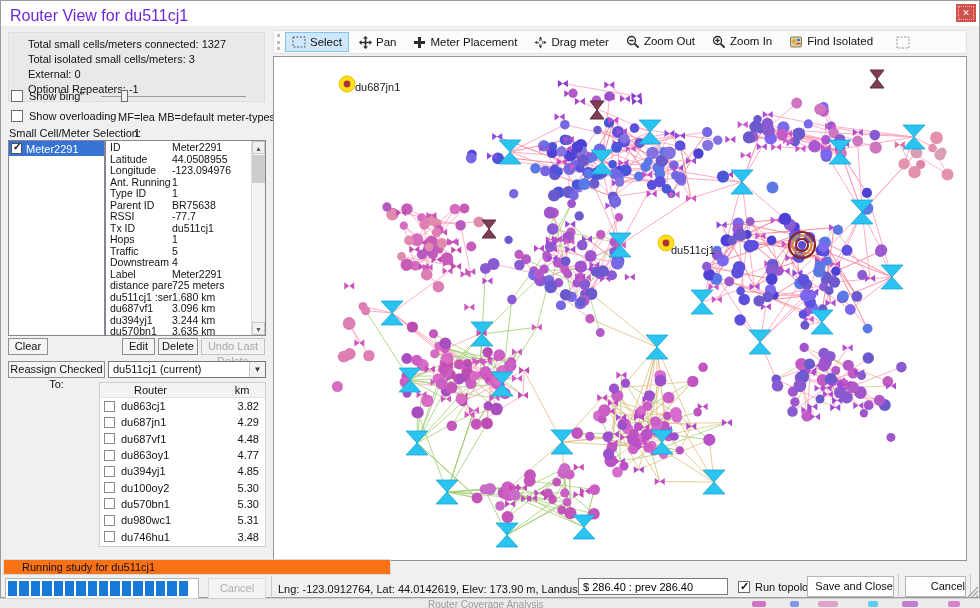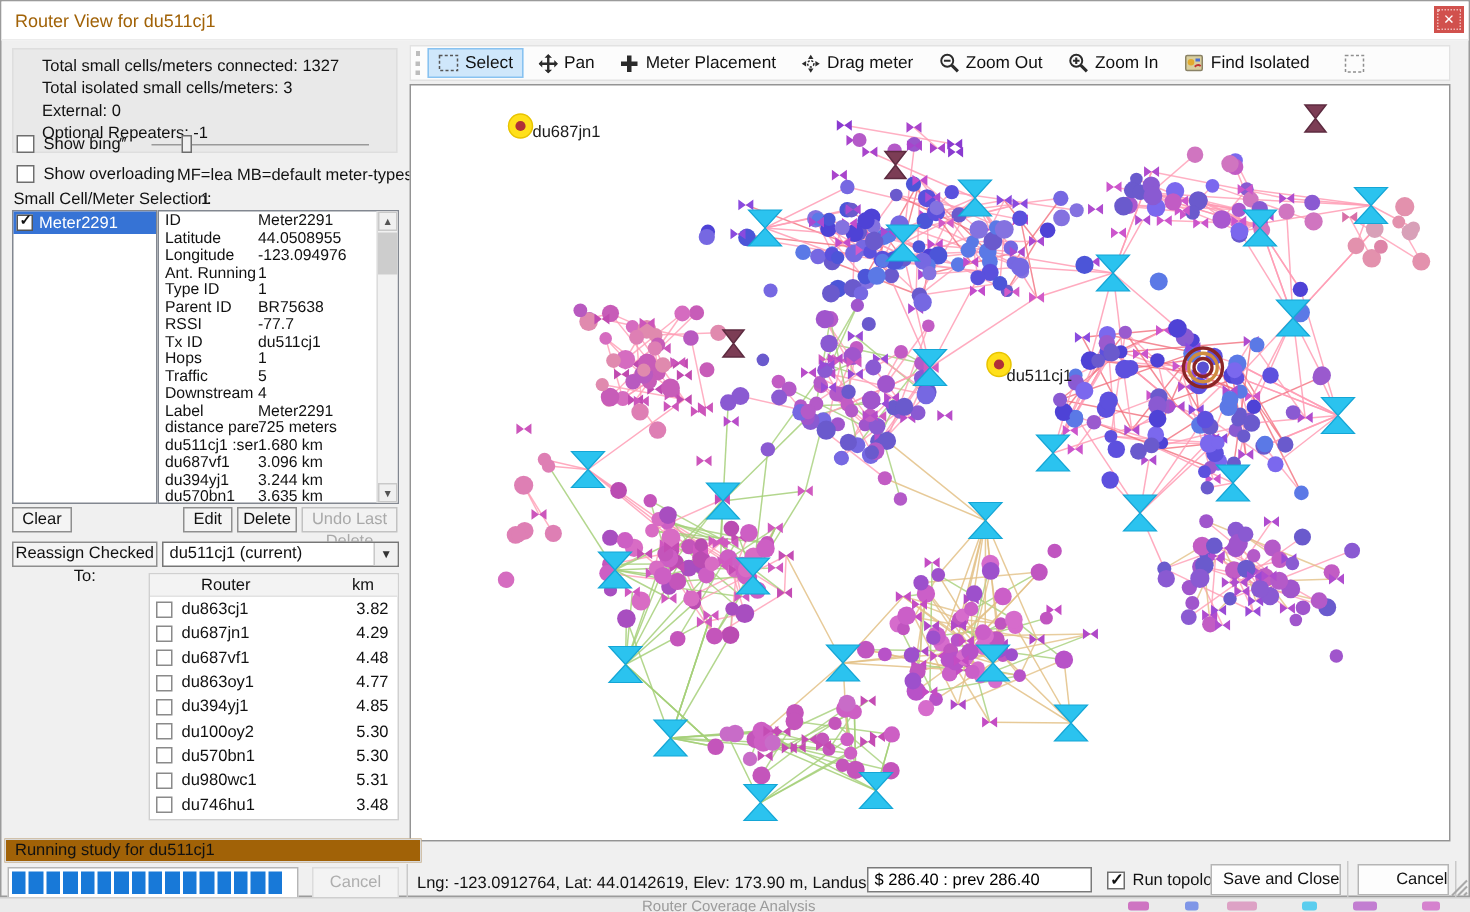--- a/index.html
+++ b/index.html
@@ -1,20 +1,20 @@
 <!DOCTYPE html>
 <html><head>
 <meta charset="utf-8">
 <style>
 *{margin:0;padding:0;box-sizing:border-box}
 html,body{width:980px;height:608px}
 body{font-family:"Liberation Sans",sans-serif;font-size:11px;color:#111;background:#e6e6e6;position:relative;overflow:hidden}
 .window{position:absolute;left:0;top:0;width:980px;height:598px;background:#f0f0f0;border:1px solid #9b9b9b}
 .titlebar{position:absolute;left:0;top:0;width:978px;height:26px;background:#fff;border-bottom:1px solid #ececec}
-.title{position:absolute;left:9px;top:6px;font-size:12px;color:#a16207}
+.title{position:absolute;left:9px;top:6px;font-size:16px;color:#6d28d9}
 .close{position:absolute;left:955px;top:3px;width:20px;height:18px;background:#d1514d;color:#fff;display:flex;align-items:center;justify-content:center;outline:1px dotted #f0b9b7;outline-offset:-3px;font-size:9px;cursor:pointer}
 .stats-box{position:absolute;left:7px;top:31px;width:257px;height:70px;background:#e9e9e9;border:1px solid #dedede;padding:4px 19px;line-height:15px}
 .wcb{position:absolute;width:12px;height:12px;border:1px solid #6e6e6e;background:#fff}
 .wcb.on::after{content:"\2713";position:absolute;left:1px;top:-2px;font-size:11px;font-weight:bold;color:#111}
 .lbl{position:absolute;white-space:nowrap}
 .slider{position:absolute;left:100px;top:88px;width:145px;height:14px}
 .slider .track{position:absolute;left:0;right:0;top:7px;height:1px;background:#9a9a9a}
 .slider .thumb{position:absolute;left:20px;top:1px;width:7px;height:12px;background:#f0f0f0;border:1px solid #6e6e6e}
 .listbox{position:absolute;left:7px;top:139px;width:97px;height:196px;background:#fff;border:1px solid #828790}
 .lb-item{height:15px;background:#3673d5;color:#fff;display:flex;align-items:center;padding-left:2px}
@@ -39,34 +39,34 @@
 .combo{position:absolute;left:107px;top:360px;width:158px;height:17px;background:#fff;border:1px solid #767676;padding:1px 18px 0 4px;white-space:nowrap;overflow:hidden}
 .combo .arrow{position:absolute;right:0;top:0;width:16px;height:100%;background:#f1f1f1;border-left:1px solid #c9c9c9;text-align:center;font-size:8px;line-height:15px;color:#333}
 .router-list{position:absolute;left:98px;top:381px;width:167px;height:165px;background:#fff;border:1px solid #d0d0d0}
 .rl-head{display:flex;height:15px;background:#f3f3f3;border-bottom:1px solid #e2e2e2;align-items:center;padding:0 6px 0 4px}
 .rl-head .h1{flex:1;padding-left:30px}
 .rl-head .h2{width:34px;text-align:center}
 .rl-row{display:flex;align-items:center;height:16.3px;padding:0 6px 0 4px}
 .rl-row .rcb{width:11px;height:11px;border:1px solid #8a8a8a;background:#fff;margin-right:6px;flex:none}
 .rl-name{flex:1}
 .rl-km{width:34px;text-align:right}
-.status-strip{position:absolute;left:2px;top:558px;width:278px;height:16px;background:#a16207;border:1px solid #dadada;padding:1px 0 0 6px;z-index:5}
+.status-strip{position:absolute;left:2px;top:558px;width:388px;height:16px;background:#f97316;border:1px solid #dadada;padding:1px 0 0 18px;z-index:5}
 .progress{position:absolute;left:4px;top:577px;width:194px;height:21px;background:#fff;border:1px solid #b6b6b6;display:flex;gap:2px;padding:2px 10px 2px 2px}
 .pseg{flex:1;background:#1879d8}
 .cancel-dis{position:absolute;left:207px;top:577px;width:58px;height:21px;line-height:19px;text-align:center;color:#aeaeae;background:#f3f3f3;border:1px solid #dcdcdc}
 .vsep{position:absolute;width:1px;background:#c9c9c9}
 .loc-text{position:absolute;left:277px;top:582px;white-space:nowrap}
 .cost-field{position:absolute;left:577px;top:577px;width:150px;height:17px;background:#fff;border:1px solid #7a7a7a;font-size:11px;font-family:"Liberation Sans",sans-serif;padding:0 4px}
 .bbtn{position:absolute;top:575px;height:21px;line-height:19px;text-align:right;background:#fdfdfd;border:1px solid #b5b5b5;cursor:pointer}
 .btn-save{left:806px;width:87px}
 .btn-cancel2{left:904px;width:61px}
 .grip{position:absolute;left:966px;top:585px}
 .map-toolbar{position:absolute;left:272px;top:29px;width:694px;height:24px;background:#fcfcfc;border:1px solid #e2e2e2;display:flex;align-items:center;gap:3px;padding-left:3px}
 .tgrip{width:3px;height:16px;border-left:3px dotted #bdbdbd;margin-right:2px}
-.tbtn{display:flex;align-items:center;gap:4px;padding:3px 6px;border:1px solid transparent;font-size:11.5px;cursor:pointer;white-space:nowrap}
+.tbtn{display:flex;align-items:flex-start;gap:4px;padding:3px 6px;border:1px solid transparent;font-size:11.5px;cursor:pointer;white-space:nowrap}
 .tbtn.active{background:#cfe7fb;border-color:#88c2f0}
 .map-canvas{position:absolute;left:272px;top:55px;width:694px;height:505px;background:#fff;border:1px solid #949494;overflow:hidden}
 svg text{font-family:"Liberation Sans",sans-serif}
 .bottom-strip{position:absolute;left:0;top:598px;width:980px;height:10px;background:#ebebeb;border-top:1px solid #cfcfcf;overflow:hidden}
 .bg-title{position:absolute;left:428px;top:0;color:#9b9b9b;font-size:10px}
 .frag{position:absolute;top:2px;height:6px;border-radius:2px;opacity:.75}
 </style>
 </head>
 <body>
 

